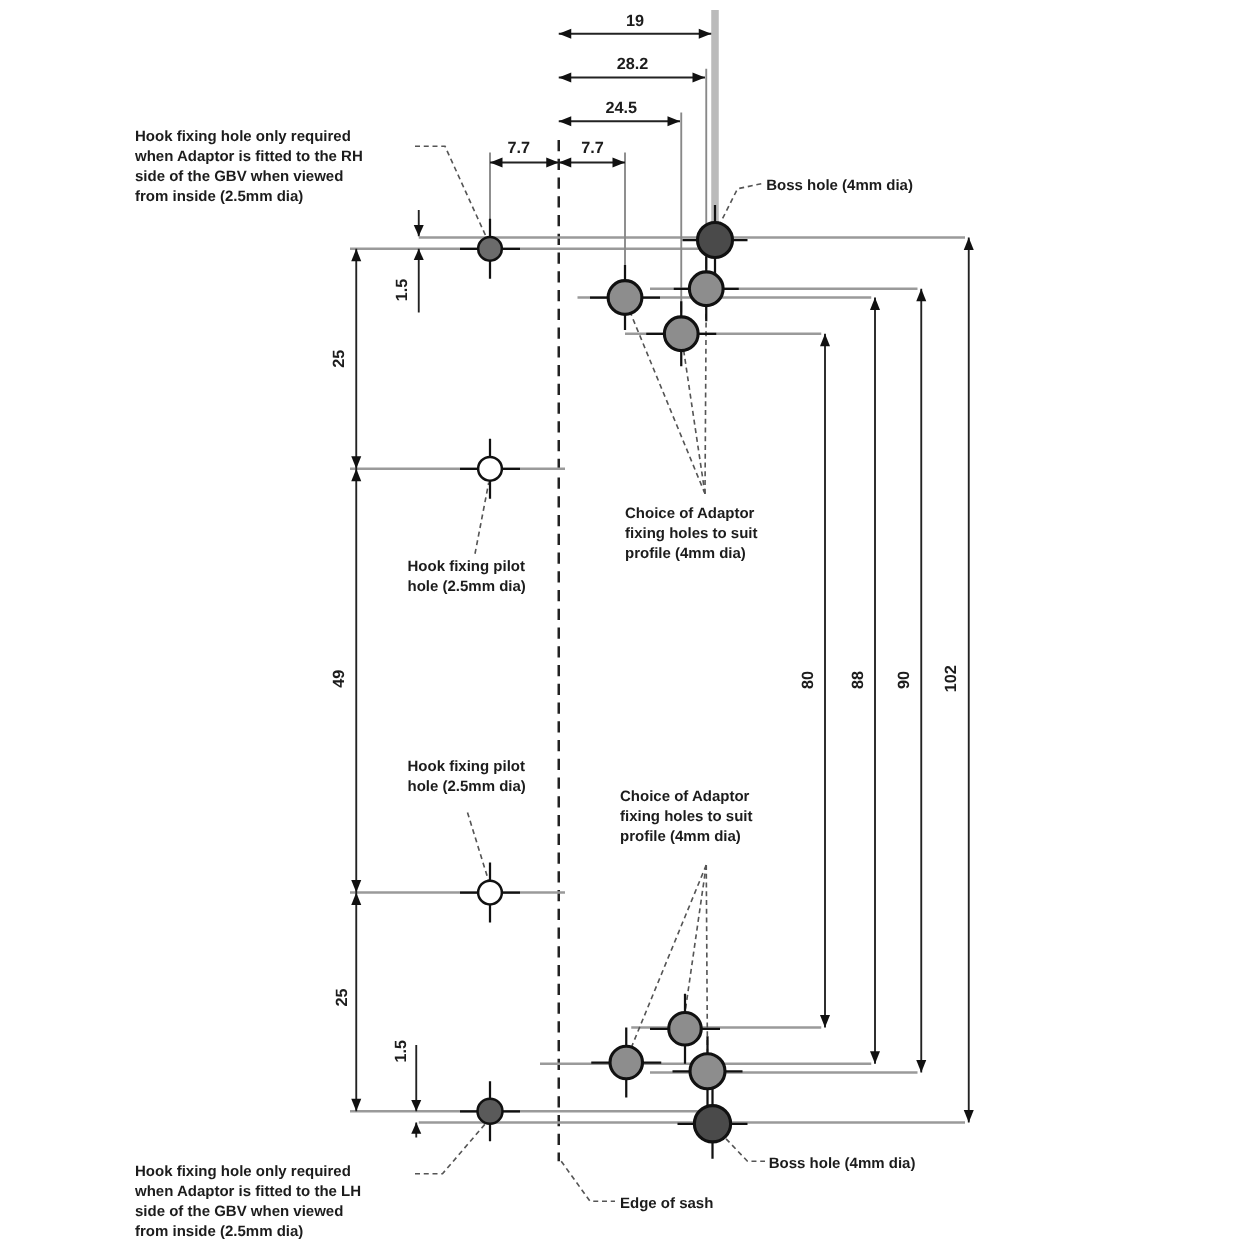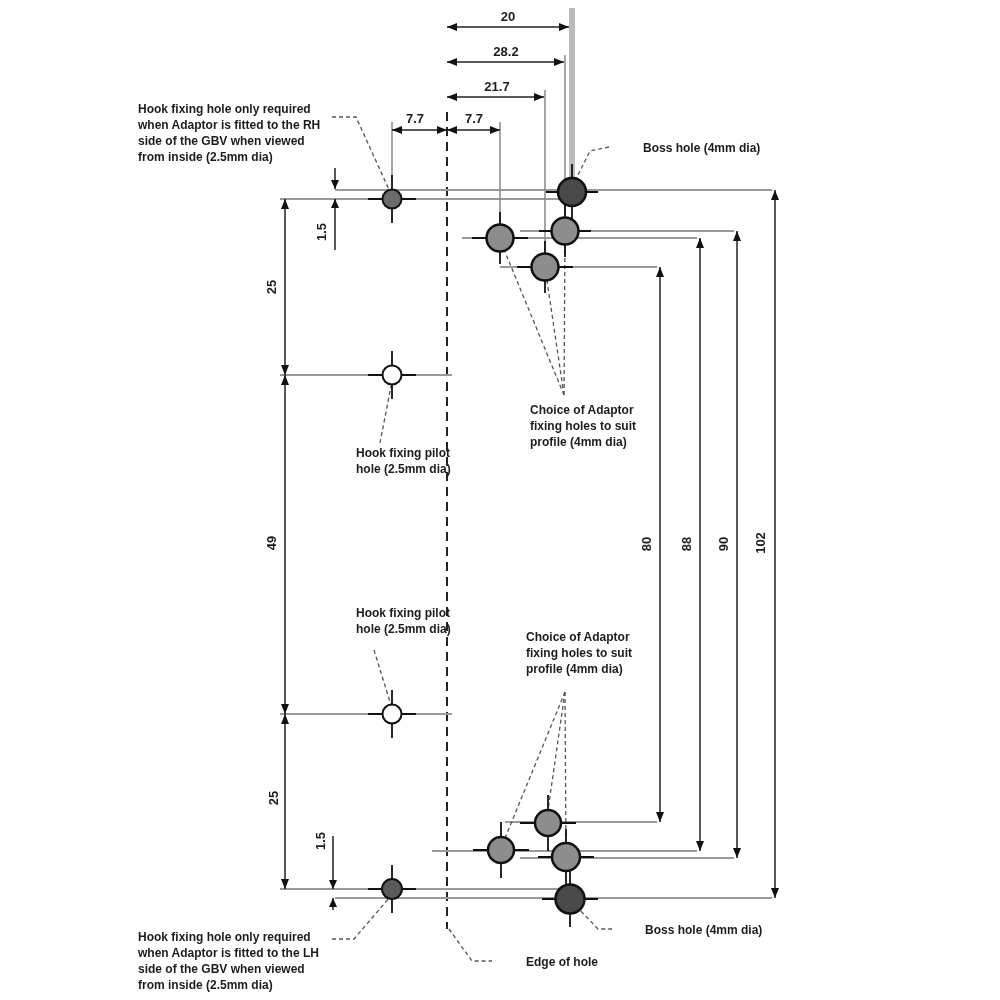--- a/index.html
+++ b/index.html
@@ -4,21 +4,21 @@
 <style>
   html,body{margin:0;padding:0;background:#ffffff;}
   .canvas{
     position:relative;width:1000px;height:1000px;background:#ffffff;
     font-family:"Liberation Sans",sans-serif;overflow:hidden;
     outline:1px solid #e3e3e3;
   }
   .canvas svg{position:absolute;left:0;top:0;}
   .note{
     position:absolute;font-size:12px;font-weight:bold;line-height:16px;
-    color:#1c1c1c;white-space:pre-line;letter-spacing:0;margin-left:30px;
+    color:#1c1c1c;white-space:pre-line;letter-spacing:0;
   }
   .dim{
     position:absolute;font-size:13px;font-weight:bold;color:#1c1c1c;
     transform:translate(-50%,-50%);white-space:nowrap;
   }
   .dim.vert{transform:translate(-50%,-50%) rotate(-90deg);}
 </style>
 </head>
 <body>
 
@@ -174,26 +174,26 @@
 hole (2.5mm dia)</div>
   <div class="note" style="left:326px;top:605px;">Hook fixing pilot
 hole (2.5mm dia)</div>
   <div class="note" style="left:496px;top:629px;">Choice of Adaptor
 fixing holes to suit
 profile (4mm dia)</div>
   <div class="note" style="left:108px;top:929px;">Hook fixing hole only required
 when Adaptor is fitted to the LH
 side of the GBV when viewed
 from inside (2.5mm dia)</div>
-  <div class="note" style="left:496px;top:954px;">Edge of hole</div>
+  <div class="note" style="left:496px;top:954px;">Edge of sash</div>
   <div class="note" style="left:615px;top:922px;">Boss hole (4mm dia)</div>
 
-  <div class="dim" style="left:508px;top:16px;">20</div>
+  <div class="dim" style="left:508px;top:16px;">19</div>
   <div class="dim" style="left:506px;top:51px;">28.2</div>
-  <div class="dim" style="left:497px;top:86px;">21.7</div>
+  <div class="dim" style="left:497px;top:86px;">24.5</div>
   <div class="dim" style="left:415px;top:118px;">7.7</div>
   <div class="dim" style="left:474px;top:118px;">7.7</div>
 
   <div class="dim vert" style="left:321px;top:232px;">1.5</div>
   <div class="dim vert" style="left:271px;top:287px;">25</div>
   <div class="dim vert" style="left:271px;top:543px;">49</div>
   <div class="dim vert" style="left:273px;top:798px;">25</div>
   <div class="dim vert" style="left:320px;top:841px;">1.5</div>
 
   <div class="dim vert" style="left:646px;top:544px;">80</div>

